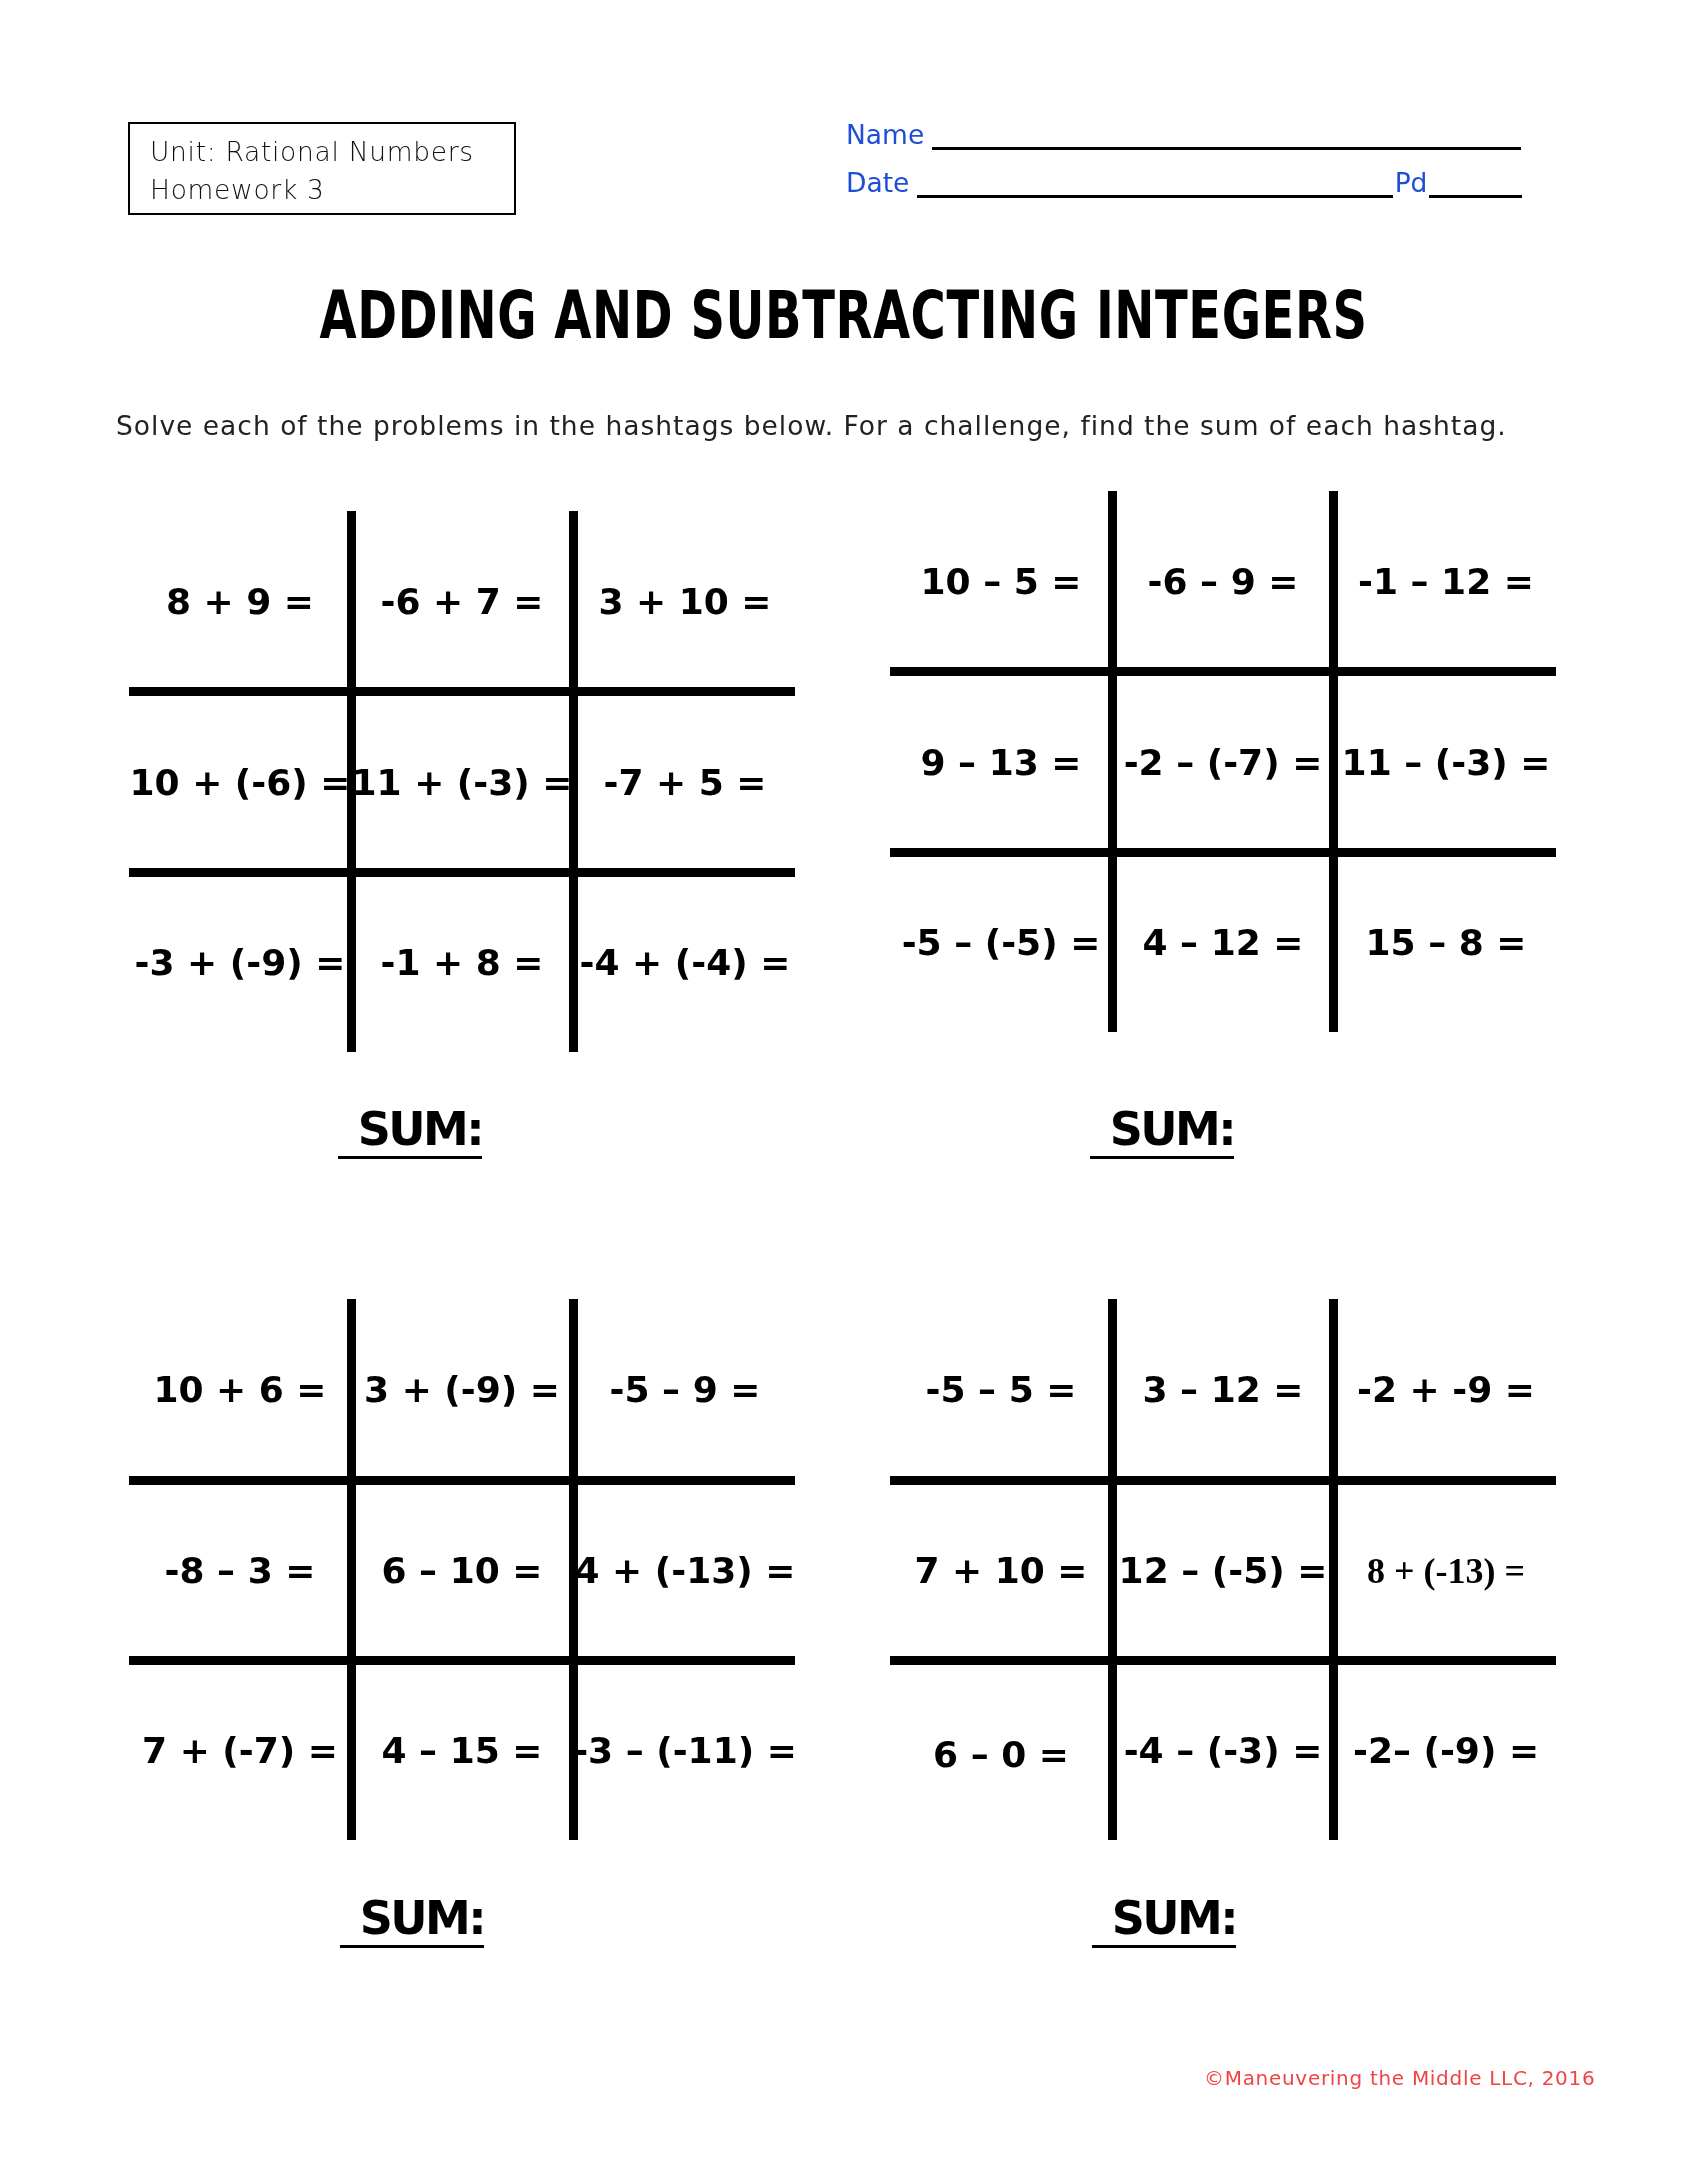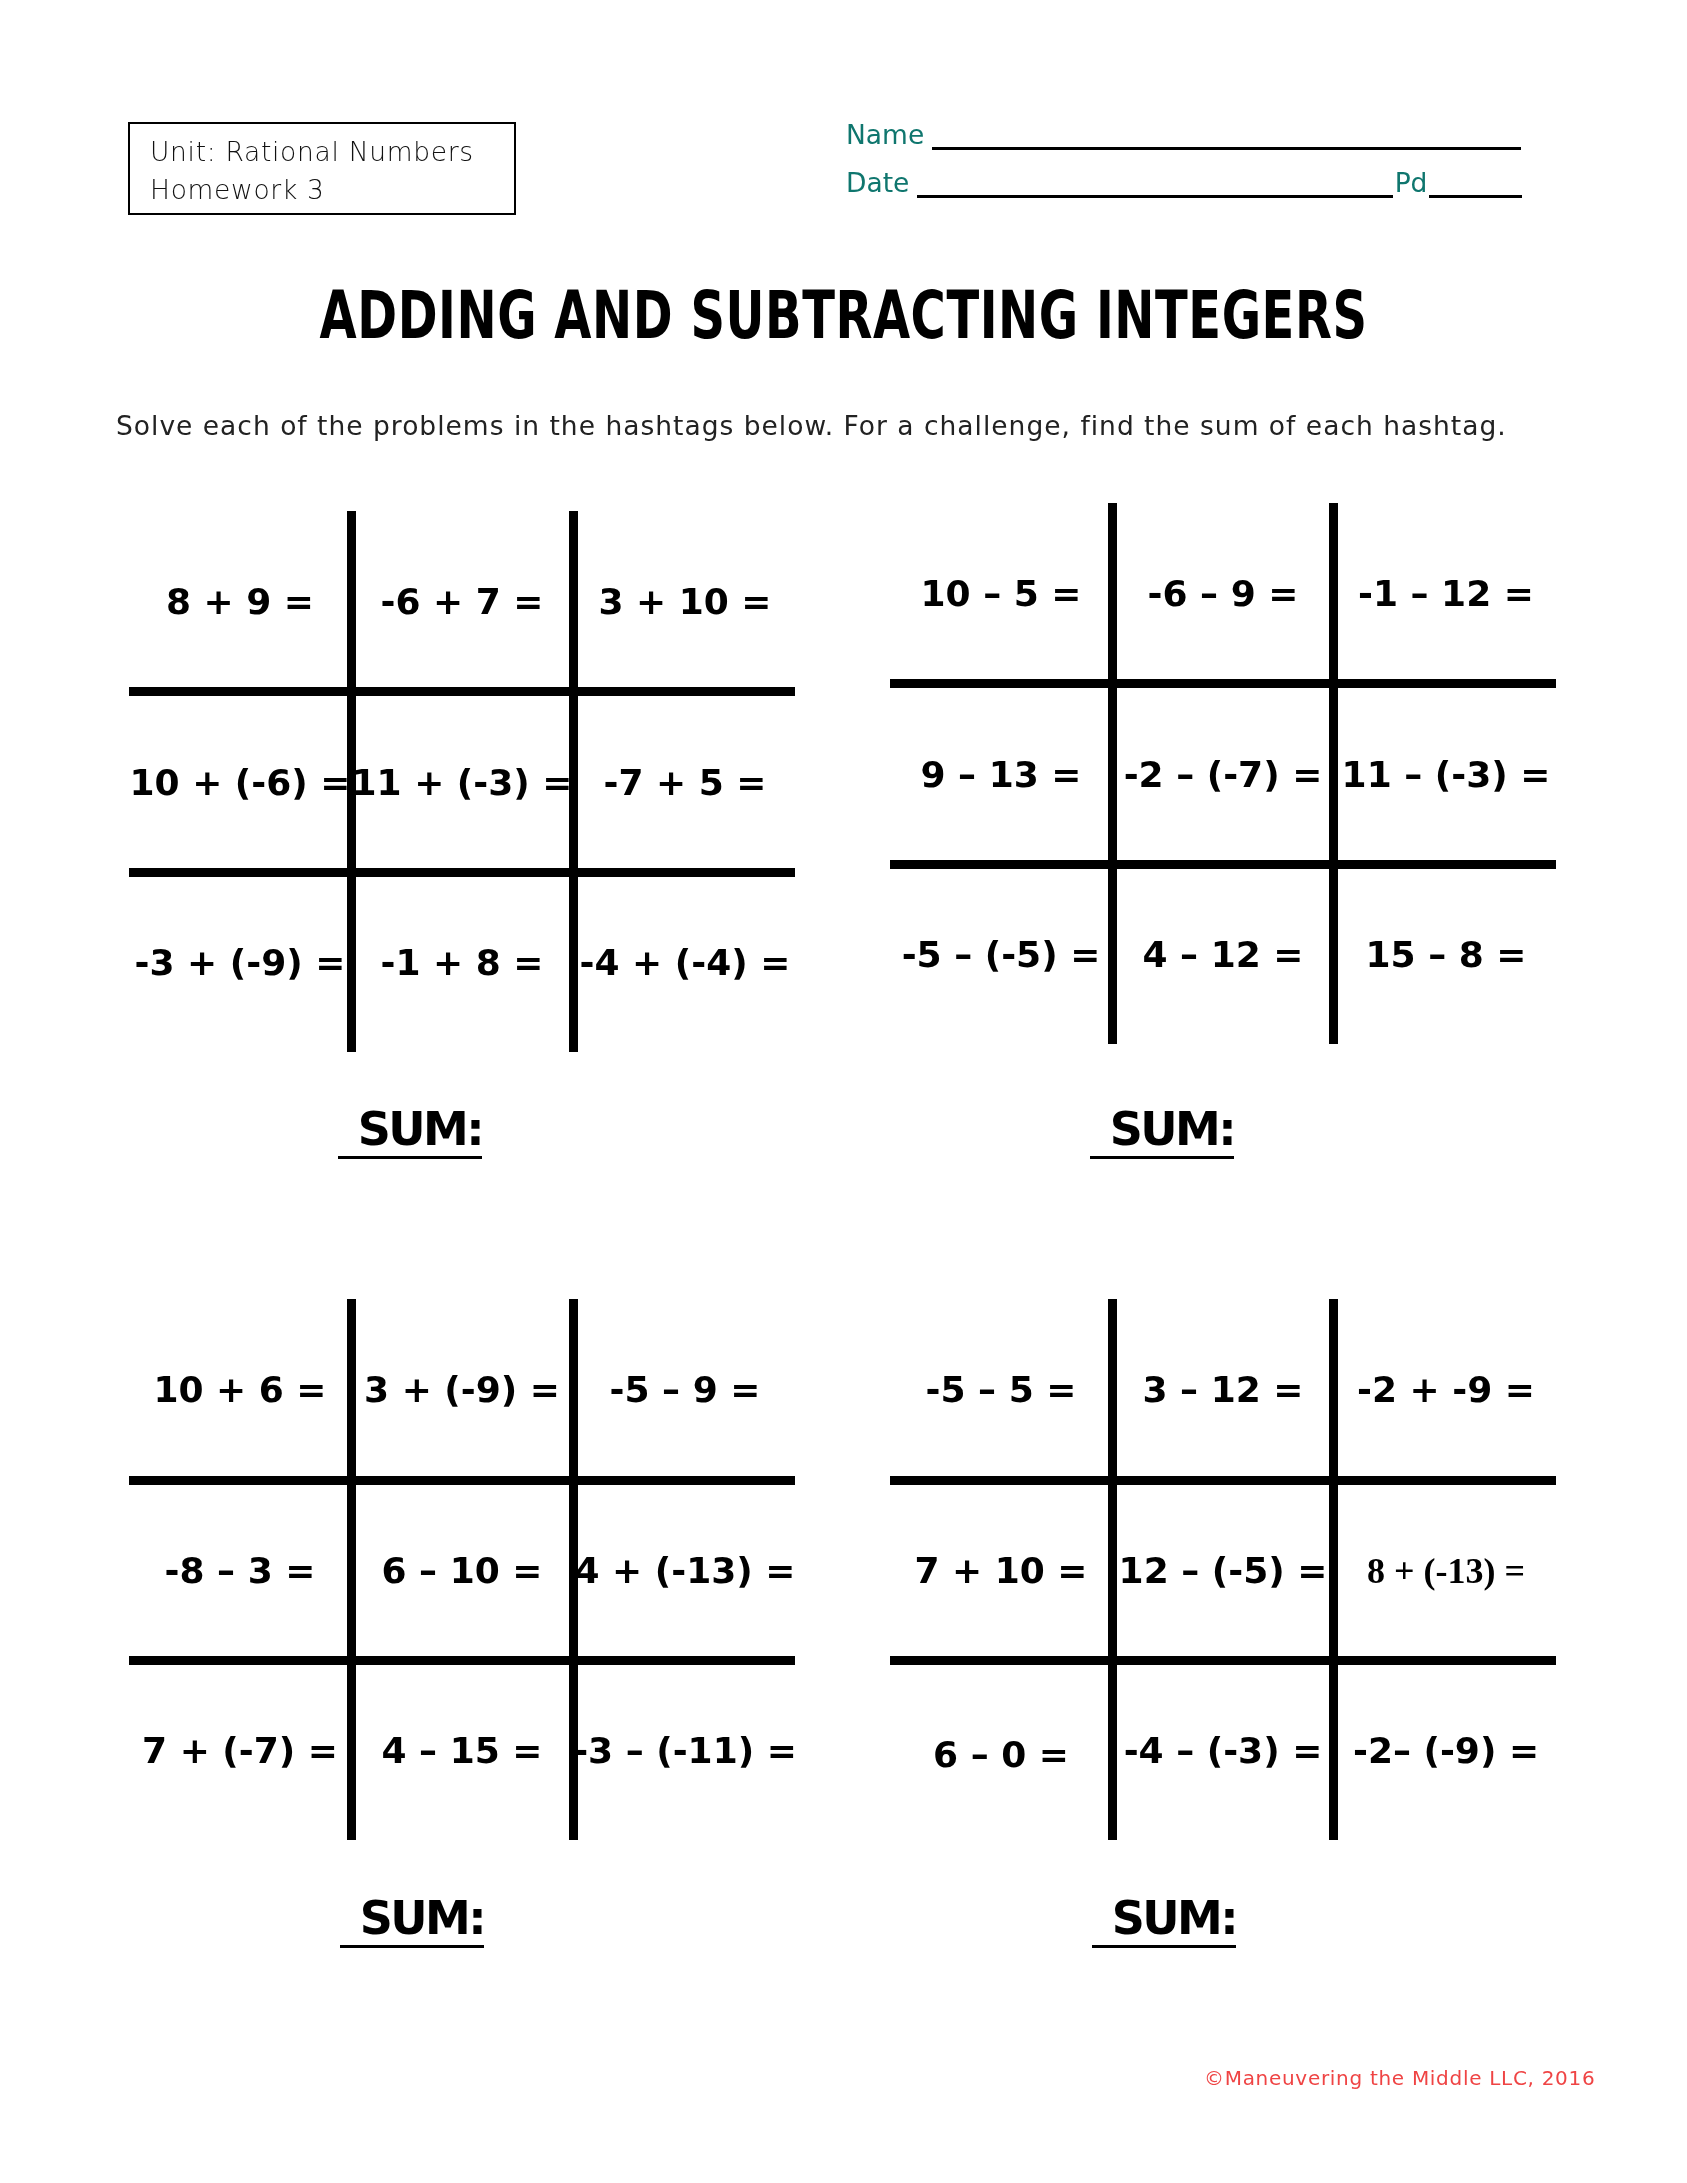--- a/index.html
+++ b/index.html
@@ -30,21 +30,21 @@
       line-height: 38px;
       color: #111;
       letter-spacing: 0.7px;
     }
     .unit-box div { white-space: nowrap; }
     .field-row {
       position: absolute;
       left: 846px;
       font-family: "DejaVu Sans", sans-serif;
       font-size: 26.5px;
-      color: #0f766e;
+      color: #1d4ed8;
       white-space: nowrap;
       display: flex;
       align-items: flex-end;
     }
     .field-row .blank {
       display: inline-block;
       border-bottom: 3.3px solid #000;
       height: 26.5px;
       margin-left: 8px;
     }
@@ -171,21 +171,21 @@
   <div class="cell" style="left:445px; top:181px;">-7 + 5 =</div>
   <div class="cell" style="left:0; top:361px;">-3 + (-9) =</div>
   <div class="cell" style="left:222px; top:361px;">-1 + 8 =</div>
   <div class="cell" style="left:445px; top:361px;">-4 + (-4) =</div>
 </div>
 <div class="sum" style="left:318px; top:1102px;">
   <span>SUM:</span>
   <span class="sum-line"></span>
 </div>
 
-<div class="hashtag" style="left:890px; top:503px;text-decoration:underline;">
+<div class="hashtag" style="left:890px; top:491px;text-decoration:underline;">
   <div class="vline" style="left:218px;"></div>
   <div class="vline" style="left:439px;"></div>
   <div class="hline" style="top:176px;"></div>
   <div class="hline" style="top:357px;"></div>
   <div class="cell" style="left:0; top:0;">10 – 5 =</div>
   <div class="cell" style="left:222px; top:0;">-6 – 9 =</div>
   <div class="cell" style="left:445px; top:0;">-1 – 12 =</div>
   <div class="cell" style="left:0; top:181px;">9 – 13 =</div>
   <div class="cell" style="left:222px; top:181px;">-2 – (-7) =</div>
   <div class="cell" style="left:445px; top:181px;">11 – (-3) =</div>

